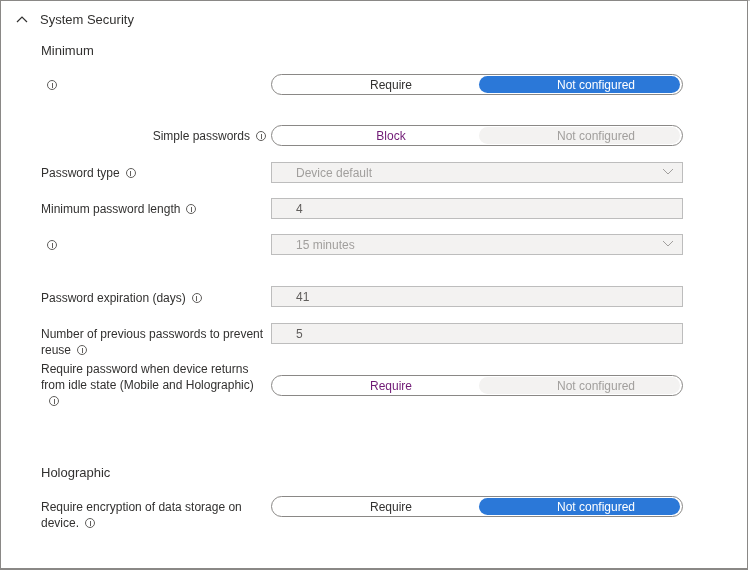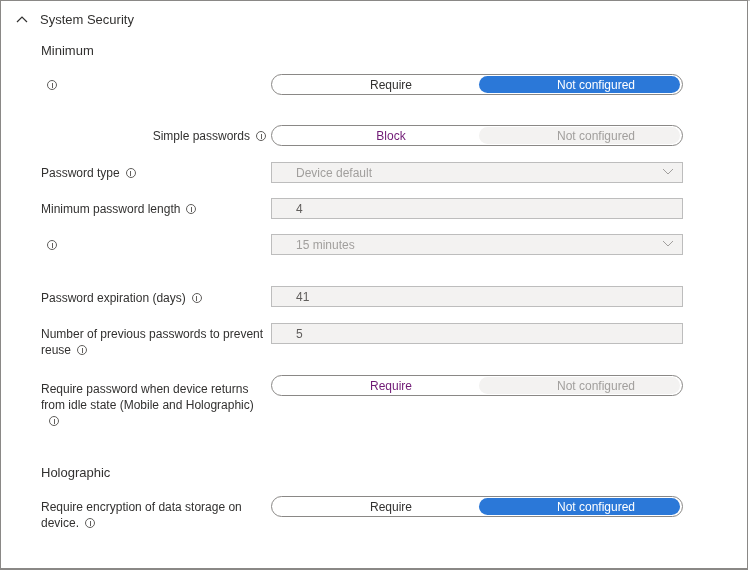--- a/index.html
+++ b/index.html
@@ -122,21 +122,21 @@
   <span>41</span>
 </div>
 
 <div class="label" style="top:326px;">
   <span>Number of previous passwords to prevent reuse</span><span class="info"></span>
 </div>
 <div class="field text" style="top:323px;">
   <span>5</span>
 </div>
 
-<div class="label" style="top:381px; width:222px;">
+<div class="label" style="top:361px; width:222px;">
   <span>Require password when device returns from idle state (Mobile and Holographic)</span><br><span class="info" style="margin-left:8px;"></span>
 </div>
 <div class="toggle disabled" style="top:375px;">
   <div class="opt">Require</div>
   <div class="opt sel">Not configured</div>
 </div>
 
 <div class="group-title" style="top:465px;">Holographic</div>
 
 <div class="label" style="top:499px;">

